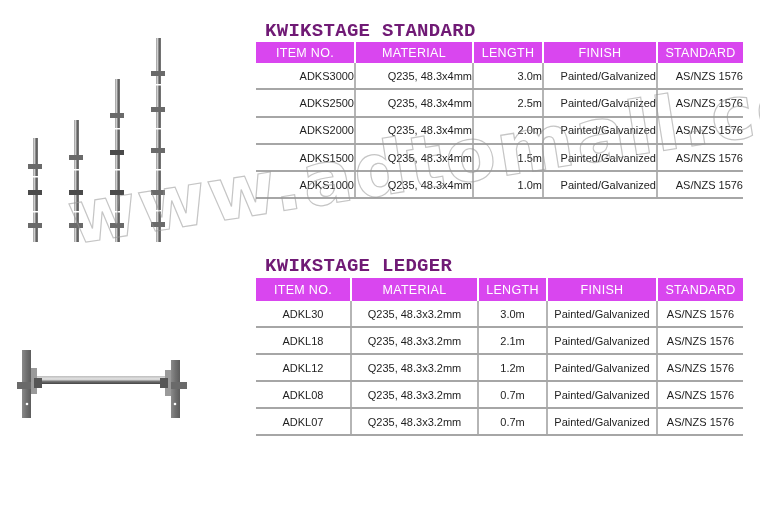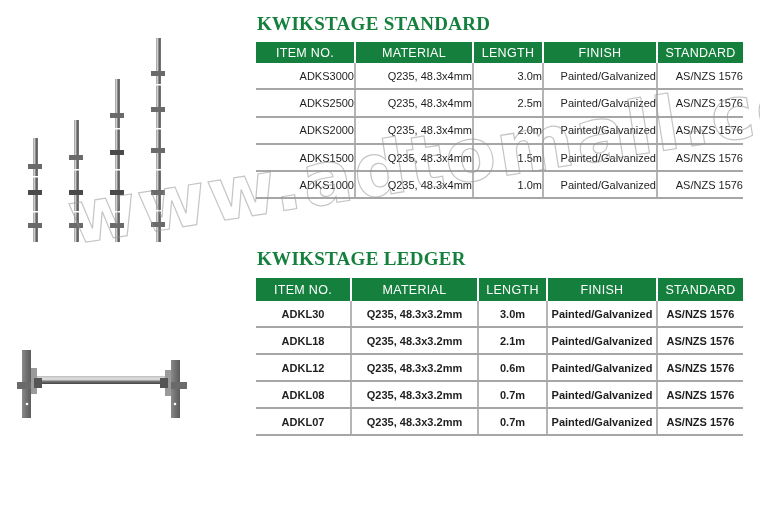--- a/index.html
+++ b/index.html
@@ -3,46 +3,46 @@
 <meta charset="utf-8">
 <style>
   html, body { margin: 0; padding: 0; }
   body {
     width: 760px; height: 524px; position: relative; overflow: hidden;
     background: #ffffff;
     font-family: "Liberation Sans", "DejaVu Sans", sans-serif;
   }
   .section-title {
     position: absolute; left: 257px;
-    font-family: Liberation Serif, serif;
+    font-family: Liberation Mono, monospace;
     font-weight: bold; font-size: 19px; letter-spacing: 0.3px;
-    color: #15803d; margin: 0; line-height: 1;
+    color: #701a75; margin: 8px; line-height: 1;
   }
   table.spec {
     position: absolute; left: 256px; width: 487px;
     border-collapse: collapse; table-layout: fixed;
     font-size: 11px; color: #1e1e1e;
   }
   table.spec th {
-    background: #15803d; color: #ffffff; font-weight: normal;
+    background: #d946ef; color: #ffffff; font-weight: normal;
     font-size: 12.5px; letter-spacing: 0.3px; height: 21px; padding: 0;
     border-left: 2px solid #ffffff; text-align: center;
   }
   table.spec th:first-child { border-left: none; }
   table.spec td {
     text-align: center; padding: 0; height: 25px;
     border-bottom: 2px solid #a6a6a6;
     border-left: 2px solid #b5b5b5;
   }
   table.spec td:first-child { border-left: none; }
   #std-table { top: 42px; }
   #std-table td { height: 25.3px; text-align: right; }
   #ledger-table { top: 278px; }
   #ledger-table th { height: 23px; }
-  #ledger-table td { height: 25.1px; font-weight: bold; }
+  #ledger-table td { height: 25.1px; }
 
   .illus { position: absolute; }
   .watermark {
     position: absolute; left: 62px; top: 176px;
     font-family: "DejaVu Sans", sans-serif; font-size: 74px; font-weight: bold;
     color: transparent; -webkit-text-stroke: 1.2px rgba(150,150,150,0.55);
     transform: rotate(-9deg); transform-origin: left top;
     white-space: nowrap; pointer-events: none; letter-spacing: 2px;
   }
 </style>
@@ -219,21 +219,21 @@
     <tr>
       <td>ADKL18</td>
       <td>Q235, 48.3x3.2mm</td>
       <td>2.1m</td>
       <td>Painted/Galvanized</td>
       <td>AS/NZS 1576</td>
     </tr>
     <tr>
       <td>ADKL12</td>
       <td>Q235, 48.3x3.2mm</td>
-      <td>0.6m</td>
+      <td>1.2m</td>
       <td>Painted/Galvanized</td>
       <td>AS/NZS 1576</td>
     </tr>
     <tr>
       <td>ADKL08</td>
       <td>Q235, 48.3x3.2mm</td>
       <td>0.7m</td>
       <td>Painted/Galvanized</td>
       <td>AS/NZS 1576</td>
     </tr>

